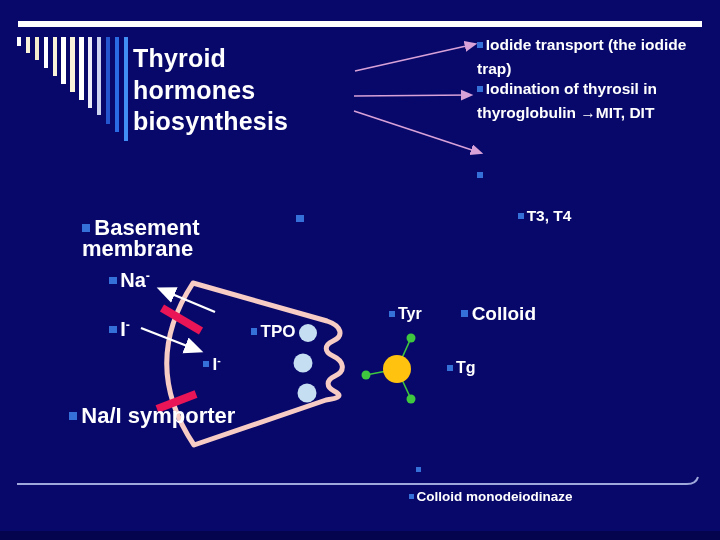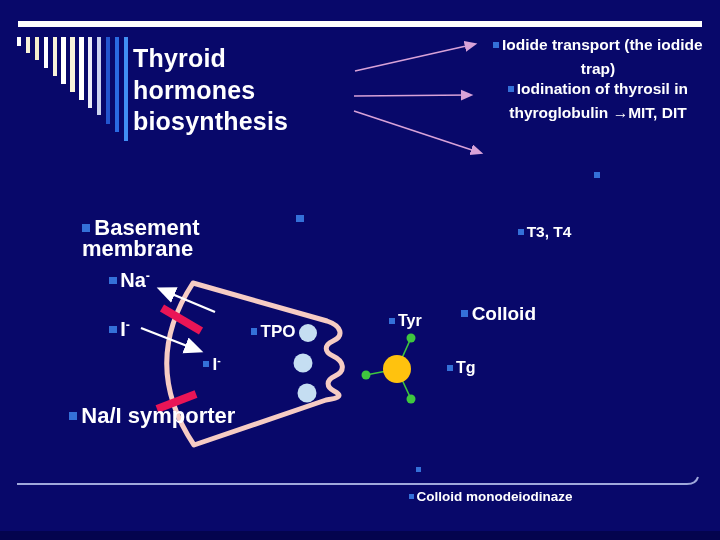--- a/index.html
+++ b/index.html
@@ -12,21 +12,21 @@
   .slide{
     position:relative; width:720px; height:540px; overflow:hidden;
     background:var(--background);
     font-family:"Liberation Sans", sans-serif; font-weight:bold; color:var(--text);
   }
   .top-bar{position:absolute; left:18px; top:21px; width:684px; height:6px; background:var(--title-bar);}
   .logo{position:absolute; left:17px; top:37px; display:flex; align-items:flex-start;}
   .logo-bar{width:4.3px; margin-right:4.6px; flex:none;}
   .title{position:absolute; left:133px; top:43px; font-size:25px; line-height:31.5px; letter-spacing:0.2px;}
   .txt{position:absolute; line-height:1.2;}
-  .steps-item{position:absolute; left:477px; width:242px; font-size:15.5px; line-height:24px;text-align:center;}
+  .steps-item{position:absolute; left:477px; width:242px; font-size:15.5px; line-height:24px;}
   .bullet{
     display:inline-block; width:0.38em; height:0.38em; background:var(--bullet);
     margin-right:0.18em; vertical-align:0.14em;
   }
   sup{font-size:0.62em; vertical-align:0.55em;}
   .pre{white-space:pre;}
   .diagram-svg{position:absolute; left:0; top:0;}
   .membrane{stroke:var(--membrane); stroke-width:5; fill:none; stroke-linejoin:round; stroke-linecap:round;}
   .channel{stroke:var(--channel-bar); stroke-width:8;}
   .warrow{stroke:var(--diagram-arrow); stroke-width:2.4;}
@@ -112,21 +112,21 @@
 
   <div class="steps-item" style="top:33px;">
     <span class="bullet"></span><span>Iodide transport (the iodide trap)</span>
   </div>
   <div class="steps-item" style="top:77px;">
     <span class="bullet"></span><span>Iodination of thyrosil in thyroglobulin →MIT, DIT</span>
   </div>
   <div class="steps-item" style="top:163px;">
     <span class="bullet"></span>
   </div>
-  <div class="txt" style="left:518px; top:207px; font-size:15.5px;margin-top:16px;">
+  <div class="txt" style="left:518px; top:207px; font-size:15.5px;">
     <span class="bullet"></span><span>T3, T4</span>
   </div>
 
   <div class="txt" style="left:82px; top:217px; font-size:22px; line-height:21px; width:128px;">
     <span class="bullet"></span><span>Basement membrane</span>
   </div>
 
   <div class="txt" style="left:296px; top:206px; font-size:20px;">
     <span class="bullet"></span>
   </div>
@@ -144,21 +144,21 @@
   </div>
 
   <div class="txt" style="left:251px; top:322px; font-size:17px;">
     <span class="bullet"></span><span>TPO</span>
   </div>
 
   <div class="txt" style="left:69px; top:403px; font-size:22px;">
     <span class="bullet"></span><span>Na/I symporter</span>
   </div>
 
-  <div class="txt" style="left:389px; top:311px; font-size:16px;">
+  <div class="txt" style="left:389px; top:304px; font-size:16px;">
     <span class="bullet"></span><span>Tyr</span>
   </div>
 
   <div class="txt" style="left:447px; top:358px; font-size:16px;">
     <span class="bullet"></span><span>Tg</span>
   </div>
 
   <div class="txt" style="left:461px; top:303px; font-size:19px;">
     <span class="bullet"></span><span>Colloid</span>
   </div>

